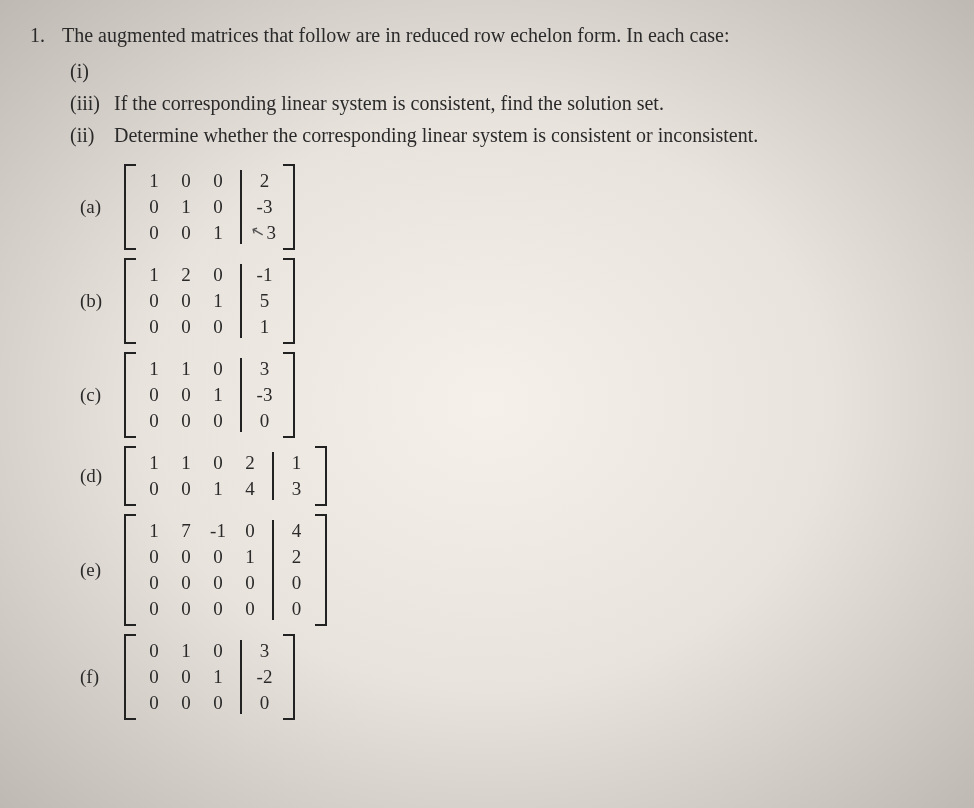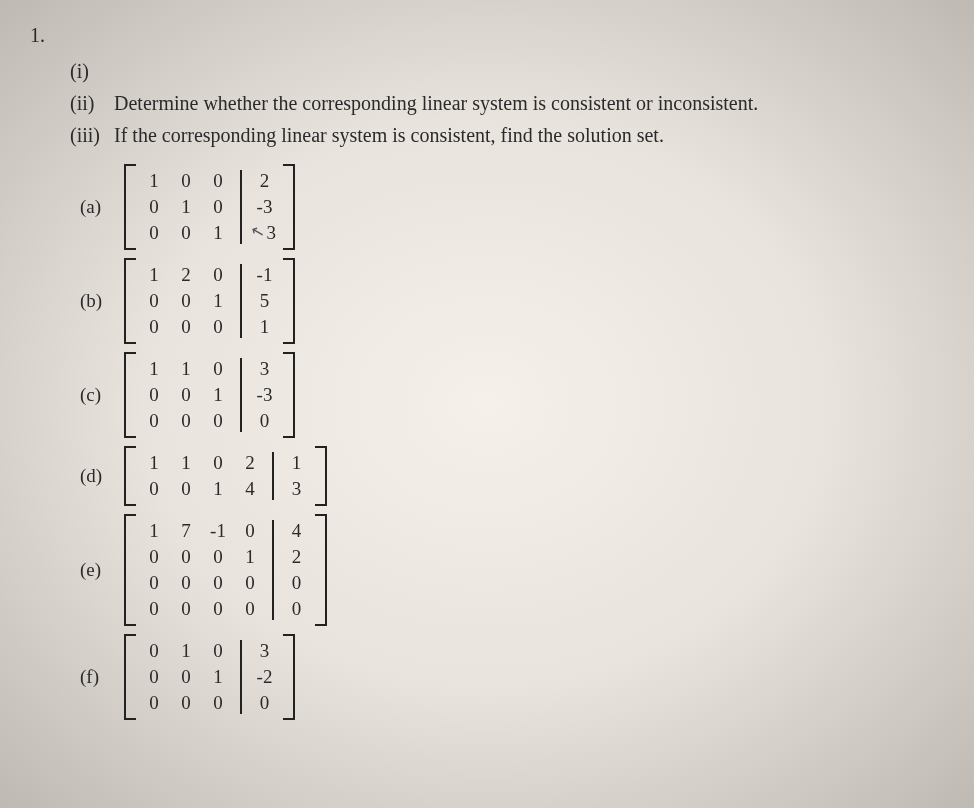--- a/index.html
+++ b/index.html
@@ -75,33 +75,34 @@
     color: #555;
     display: inline-block;
     transform: translate(-2px, -2px) rotate(-15deg);
   }
 </style>
 </head>
 <body>
 
 <div class="question-line">
   <span class="qnum">1.</span>
+  <span>The augmented matrices that follow are in reduced row echelon form. In each case:</span>
 </div>
 
 <div class="sub-questions">
   <div class="sub-line">
     <span class="sub-label">(i)</span>
   </div>
   <div class="sub-line">
+    <span class="sub-label">(iii)</span>
+    <span>If the corresponding linear system is consistent, find the solution set.</span>
+  </div>
+  <div class="sub-line">
     <span class="sub-label">(ii)</span>
     <span>Determine whether the corresponding linear system is consistent or inconsistent.</span>
-  </div>
-  <div class="sub-line">
-    <span class="sub-label">(iii)</span>
-    <span>If the corresponding linear system is consistent, find the solution set.</span>
   </div>
 </div>
 
 <div class="matrices">
 
   <div class="mrow">
     <span class="mlabel">(a)</span>
     <div class="matrix">
         <div class="bracket left"></div>
         <div class="cells" style="grid-template-columns: repeat(3, auto); grid-template-rows: repeat(3, 26px);">

